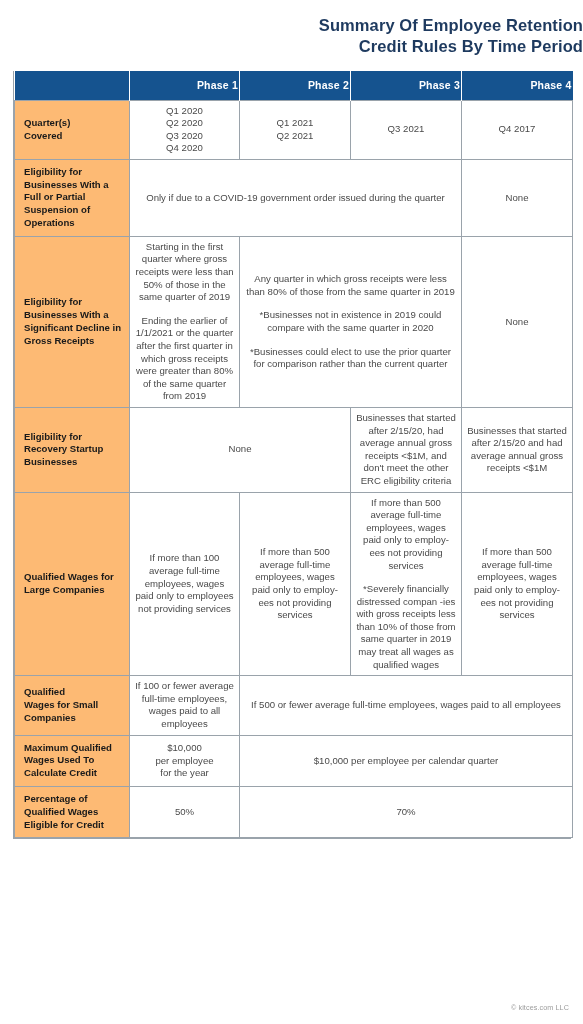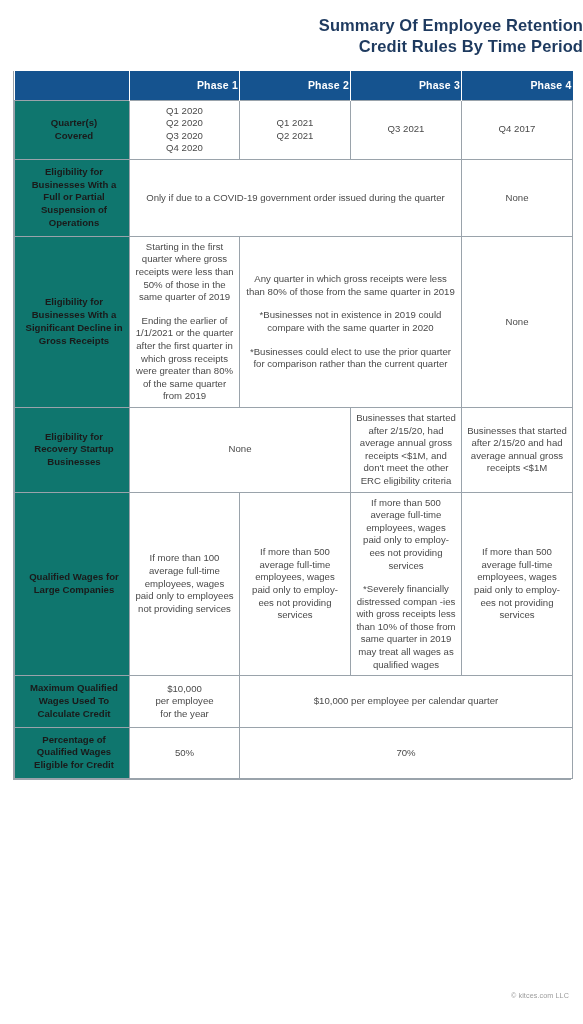--- a/index.html
+++ b/index.html
@@ -63,35 +63,35 @@
     border: 1px solid #9aa3ab;
     font-size: 9.6px;
     line-height: 12.6px;
     text-align: center;
     vertical-align: middle;
     color: #4a4a4a;
     padding: 4px 5px;
     background: #ffffff;
   }
   tbody td.rowlabel {
-    background: #0f766e;
+    background: #fdba74;
     color: #1a1a1a;
     font-weight: bold;
-    text-align: center;
+    text-align: left;
     font-size: 9.6px;
     line-height: 12.8px;
     padding: 6px 5px 6px 9px;
   }
   tbody td p { margin: 0; }
   tbody td p + p { margin-top: 11px; }
 
   .footer {
     position: absolute;
     right: 14px;
-    bottom: 24px;
+    bottom: 12px;
     font-size: 7.2px;
     color: #9b9b9b;
     letter-spacing: 0.1px;
   }
 </style>
 </head>
 <body>
 
 <div class="page">
 
@@ -154,20 +154,25 @@
             <td class="rowlabel">Qualified Wages for Large Companies</td>
             <td>If more than 100 average full-time employees, wages paid only to employees not providing services</td>
             <td>If more than 500 average full-time employees, wages paid only to employ-ees not providing services</td>
             <td>
               <p>If more than 500 average full-time employees, wages paid only to employ-ees not providing services</p>
               <p>*Severely financially distressed compan -ies with gross receipts less than 10% of those from same quarter in 2019 may treat all wages as qualified wages</p>
             </td>
             <td>If more than 500 average full-time employees, wages paid only to employ-ees not providing services</td>
           </tr>
           <tr>
+            <td class="rowlabel">Qualified<br>Wages for Small Companies</td>
+            <td>If 100 or fewer average full-time employees, wages paid to all employees</td>
+            <td colspan="3">If 500 or fewer average full-time employees, wages paid to all employees</td>
+          </tr>
+          <tr>
             <td class="rowlabel">Maximum Qualified Wages Used To Calculate Credit</td>
             <td>$10,000<br>per employee<br>for the year</td>
             <td colspan="3">$10,000 per employee per calendar quarter</td>
           </tr>
           <tr>
             <td class="rowlabel">Percentage of Qualified Wages Eligible for Credit</td>
             <td>50%</td>
             <td colspan="3">70%</td>
           </tr>
         </tbody>

